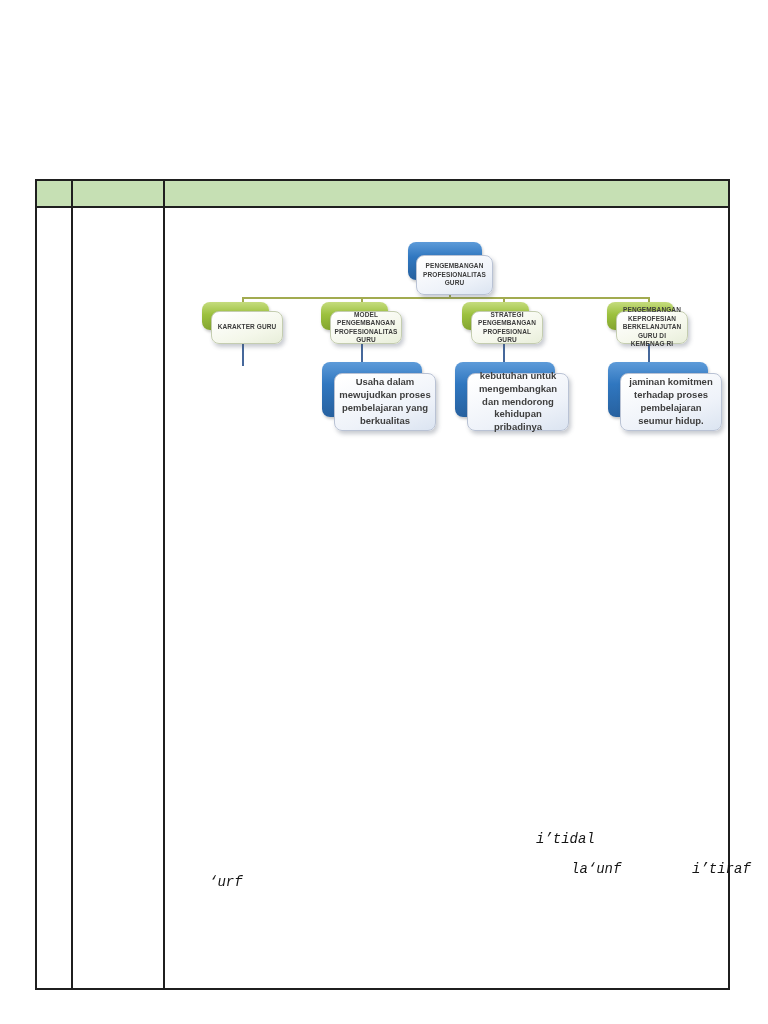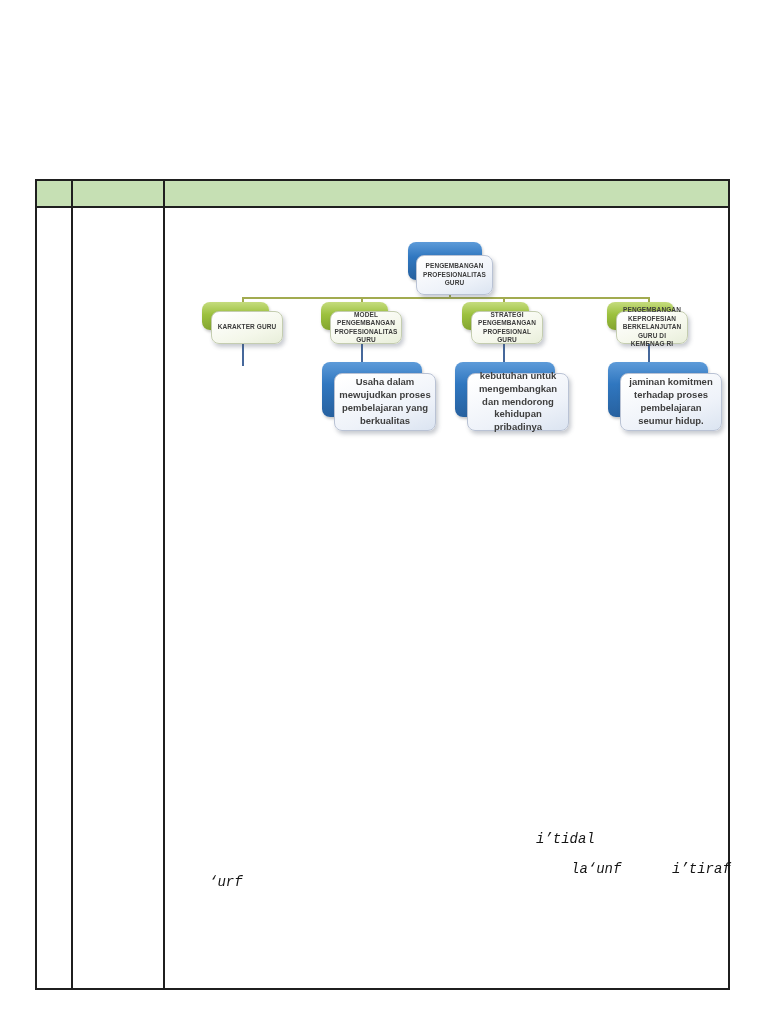--- a/index.html
+++ b/index.html
@@ -77,21 +77,21 @@
   .ann {
     position:absolute;
     font-family:Liberation Mono, monospace;
     font-style:italic;
     font-size:14px;
     color:#141414;
     white-space:nowrap;
   }
   .ann-itidal { left:536px; top:831px; }
   .ann-launf  { left:551px; top:861px;margin-left:20px; }
-  .ann-itiraf { left:672px; top:861px; }
+  .ann-itiraf { left:692px; top:861px; }
   .ann-urf    { left:209px; top:874px; }
 </style>
 </head>
 <body>
 
 <div class="page">
 
   <div class="doc-table">
     <div class="thead"></div>
     <div class="vline v1"></div>

